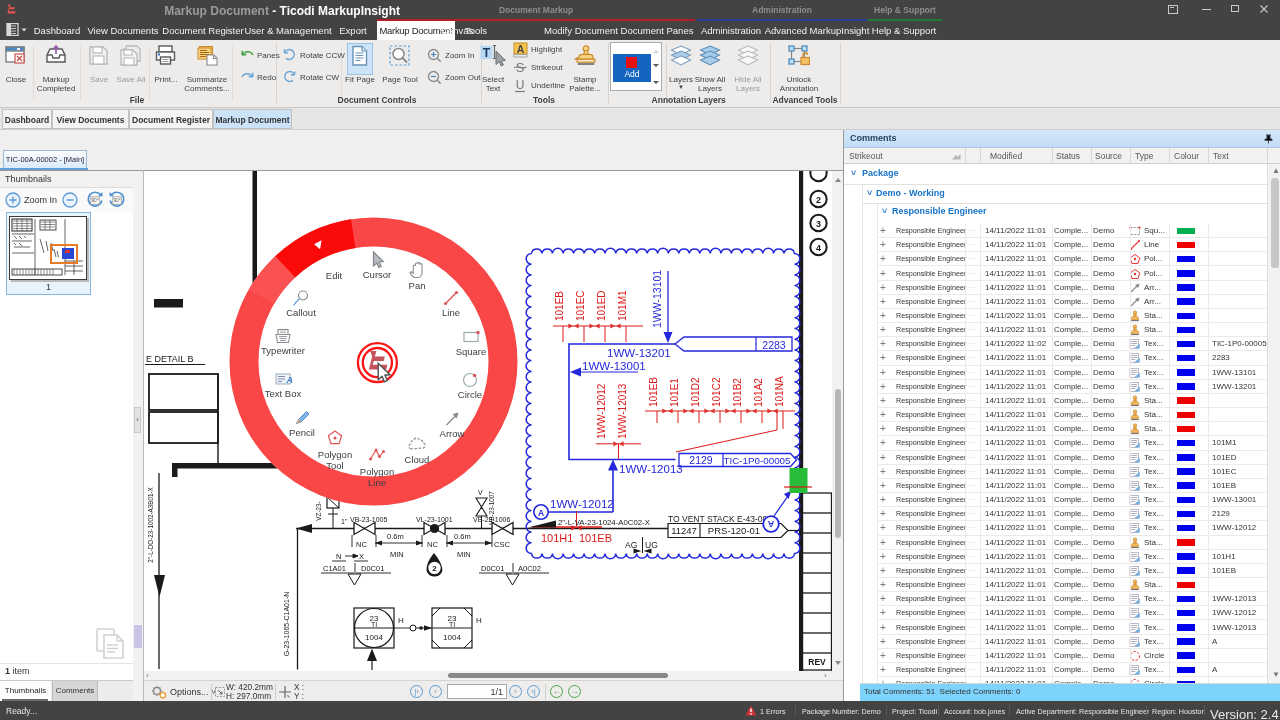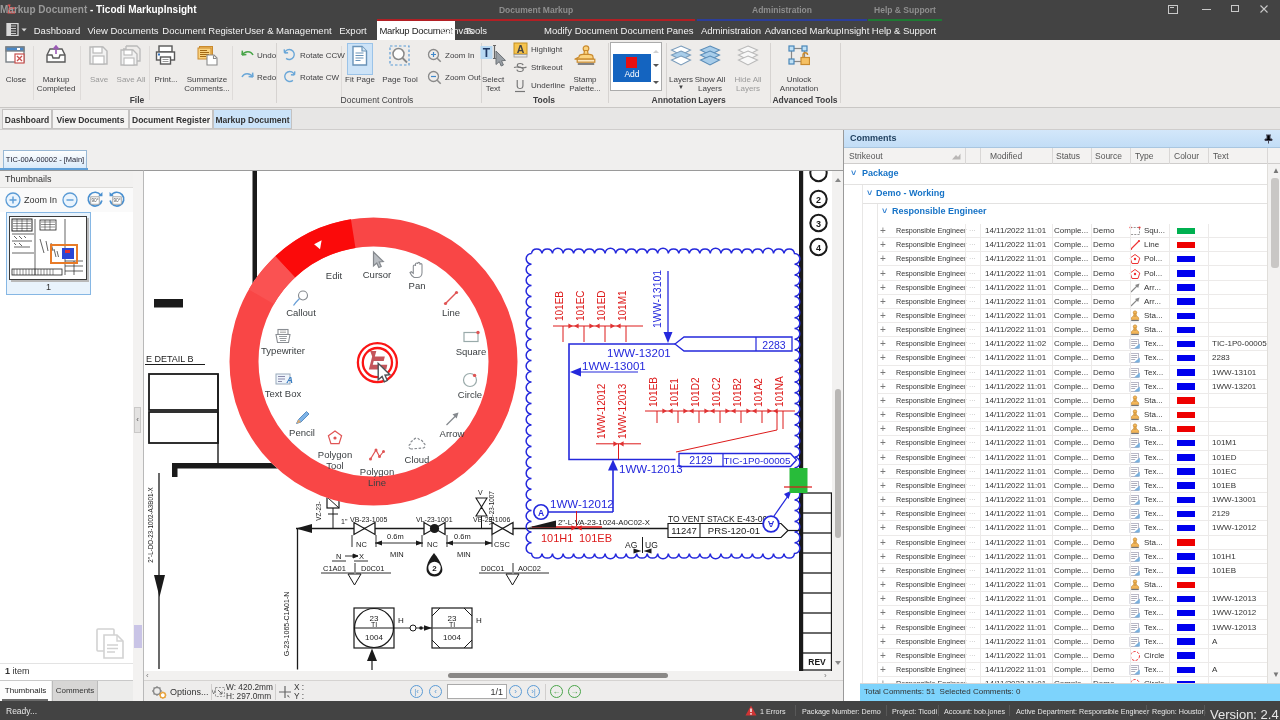--- a/index.html
+++ b/index.html
@@ -9,21 +9,21 @@
 .crow { border-bottom:1px solid #eceae9; }
 .plus { position:absolute; left:3px; top:1px; font-size:10px; color:#777; }
 svg { display:block; }
 text { font-family:"Liberation Sans", sans-serif; }
 </style></head>
 <body>
 <div class="abs" style="left:0;top:0;width:1280px;height:19px;background:#434343">
     <svg class="abs" style="left:5px;top:3px" width="14" height="14" viewBox="0 0 14 14">
       <path d="M2.6 1.6 L5.6 1.6 L4.9 4.2 L9.9 4.2 L9.4 6.2 L4.4 6.2 L3.9 8.2 L10.6 8.2 L10.1 10.6 L2.4 10.6 L4.0 4.0 Z" fill="#e8504f"></path>
     </svg>
-    <div class="abs" style="left:0;top:4px;width:400px;text-align:left;font-size:10px;font-weight:bold;color:#9a9a9a">Markup Document <span style="color:#fff">- Ticodi MarkupInsight</span></div>
+    <div class="abs" style="left:0;top:4px;width:400px;text-align:right;font-size:12px;font-weight:bold;color:#9a9a9a">Markup Document <span style="color:#fff">- Ticodi MarkupInsight</span></div>
     <div class="abs" style="left:377px;top:4.5px;width:318px;text-align:center;font-size:8.5px;font-weight:bold;color:#8e8e8e">Document Markup</div>
     <div class="abs" style="left:697px;top:4.5px;width:170px;text-align:center;font-size:8.5px;font-weight:bold;color:#8e8e8e">Administration</div>
     <div class="abs" style="left:868px;top:4.5px;width:74px;text-align:center;font-size:8.5px;font-weight:bold;color:#8e8e8e">Help &amp; Support</div>
     <div class="abs" style="left:1168px;top:5px;width:10px;height:9px;border:1px solid #c9c9c9"></div>
     <div class="abs" style="left:1170px;top:7px;width:4px;height:1px;background:#c9c9c9"></div>
     <div class="abs" style="left:1202px;top:9px;width:9px;height:1px;background:#c9c9c9"></div>
     <div class="abs" style="left:1231px;top:5px;width:8px;height:7px;border:1px solid #c9c9c9"></div>
     <svg class="abs" style="left:1259px;top:4px" width="10" height="10" viewBox="0 0 10 10">
       <path d="M1.5 1.5 L8.5 8.5 M8.5 1.5 L1.5 8.5" stroke="#c9c9c9" stroke-width="1.1"></path>
     </svg>
@@ -59,21 +59,21 @@
     <div class="abs" style="left:608px;top:3px;width:1px;height:60px;background:#d6d3d1"></div>
     <div class="abs" style="left:666px;top:3px;width:1px;height:60px;background:#d6d3d1"></div>
     <div class="abs" style="left:770px;top:3px;width:1px;height:60px;background:#d6d3d1"></div>
     <div class="abs" style="left:840px;top:3px;width:1px;height:60px;background:#d6d3d1"></div>
     <div class="abs" style="left:33px;top:6px;width:1px;height:54px;background:#dedbd9"></div>
     <div class="abs" style="left:80px;top:6px;width:1px;height:54px;background:#dedbd9"></div>
     <div class="abs" style="left:149px;top:6px;width:1px;height:54px;background:#dedbd9"></div>
     <div class="abs" style="left:232px;top:6px;width:1px;height:54px;background:#dedbd9"></div>
     <div class="abs" style="left:341px;top:6px;width:1px;height:54px;background:#dedbd9"></div>
     <div class="abs" style="left:137px;top:55px;width:160px;margin-left:-80px;text-align:center;font-size:8.5px;font-weight:bold;color:#3e3e40">File</div>
-    <div class="abs" style="left:377px;top:55px;width:160px;margin-left:-80px;text-align:center;font-size:8.5px;font-weight:normal;color:#3e3e40">Document Controls</div>
+    <div class="abs" style="left:377px;top:55px;width:160px;margin-left:-80px;text-align:center;font-size:8.5px;font-weight:bold;color:#3e3e40">Document Controls</div>
     <div class="abs" style="left:544px;top:55px;width:160px;margin-left:-80px;text-align:center;font-size:8.5px;font-weight:bold;color:#3e3e40">Tools</div>
     <div class="abs" style="left:674px;top:55px;width:160px;margin-left:-80px;text-align:center;font-size:8.5px;font-weight:bold;color:#3e3e40">Annotation</div>
     <div class="abs" style="left:712px;top:55px;width:160px;margin-left:-80px;text-align:center;font-size:8.5px;font-weight:bold;color:#3e3e40">Layers</div>
     <div class="abs" style="left:805px;top:55px;width:160px;margin-left:-80px;text-align:center;font-size:8.5px;font-weight:bold;color:#3e3e40">Advanced Tools</div>
     <svg class="abs" style="left:5px;top:5px" width="22" height="22" viewBox="0 0 22 22">
       <rect x="1" y="2" width="18" height="15" fill="#fff" stroke="#7a8186" stroke-width="1.4"></rect>
       <rect x="1" y="2" width="18" height="4" fill="#4a88c7" stroke="#7a8186" stroke-width="1.4"></rect>
       <rect x="12" y="3" width="3" height="2" fill="#fff"></rect>
       <rect x="10" y="9" width="9" height="9" fill="#fff" stroke="#c9504e" stroke-width="1.2"></rect>
       <path d="M12 11 l5 5 M17 11 l-5 5" stroke="#c9504e" stroke-width="1.3"></path>
@@ -173,21 +173,21 @@
       <rect x="14" y="1" width="5" height="5" fill="#bfe0f5" stroke="#4a86b8" stroke-width="1.2"></rect>
       <rect x="1" y="14" width="5" height="5" fill="#bfe0f5" stroke="#4a86b8" stroke-width="1.2"></rect>
       <rect x="13" y="12.5" width="8.5" height="7" fill="#f5c063" stroke="#c98a2e" stroke-width="1.2"></rect>
       <path d="M15 12.5 v-2.5 a2.3 2.3 0 0 1 4.6 0" fill="none" stroke="#c98a2e" stroke-width="1.4"></path>
     </svg>
     <div class="abs" style="left:799px;top:35px;width:120px;margin-left:-60px;text-align:center;font-size:8px;color:#3e3e40">Unlock</div>
     <div class="abs" style="left:799px;top:44px;width:120px;margin-left:-60px;text-align:center;font-size:8px;color:#3e3e40">Annotation</div>
     <svg class="abs" style="left:239px;top:8px" width="15" height="16" viewBox="0 0 15 16">
       <path d="M3 7 C6 2.5, 12 2.5, 14 7 M3 7 l0.4 -4.4 M3 7 l4.4 -0.4" fill="none" stroke="#47a447" stroke-width="1.5"></path>
     </svg>
-    <div class="abs" style="left:257px;top:11px;font-size:8px;color:#3e3e40;white-space:nowrap">Undo</div>
+    <div class="abs" style="left:257px;top:11px;font-size:8px;color:#3e3e40;white-space:nowrap">Panes</div>
     <svg class="abs" style="left:239px;top:30px" width="15" height="16" viewBox="0 0 15 16">
       <path d="M14 7 C11 2.5, 5 2.5, 3 7 M14 7 l-0.4 -4.4 M14 7 l-4.4 -0.4" fill="none" stroke="#6aa7d8" stroke-width="1.5"></path>
     </svg>
     <div class="abs" style="left:257px;top:33px;font-size:8px;color:#3e3e40;white-space:nowrap">Redo</div>
     <svg class="abs" style="left:282px;top:8px" width="15" height="16" viewBox="0 0 15 16">
       <path d="M2.5 5 a5 5 0 1 1 1.6 5.4 M2.5 5 l-0.3 -3.6 M2.5 5 l3.6 -0.3" fill="none" stroke="#6aa7d8" stroke-width="1.4"></path>
     </svg>
     <div class="abs" style="left:300px;top:11px;font-size:8px;color:#3e3e40;white-space:nowrap">Rotate CCW</div>
     <svg class="abs" style="left:282px;top:30px" width="15" height="16" viewBox="0 0 15 16">
       <path d="M12.5 5 a5 5 0 1 0 -1.6 5.4 M12.5 5 l0.3 -3.6 M12.5 5 l-3.6 -0.3" fill="none" stroke="#6aa7d8" stroke-width="1.4"></path>

